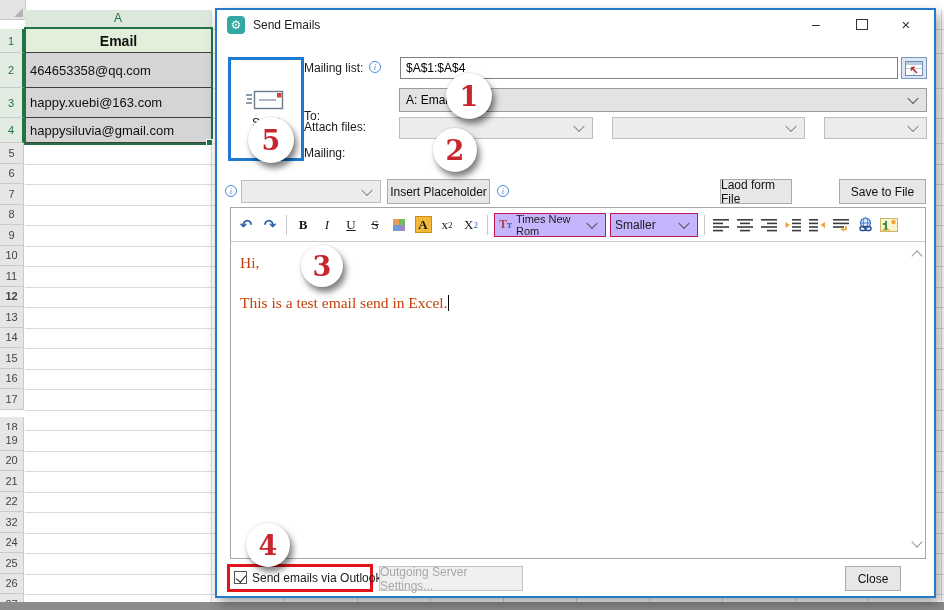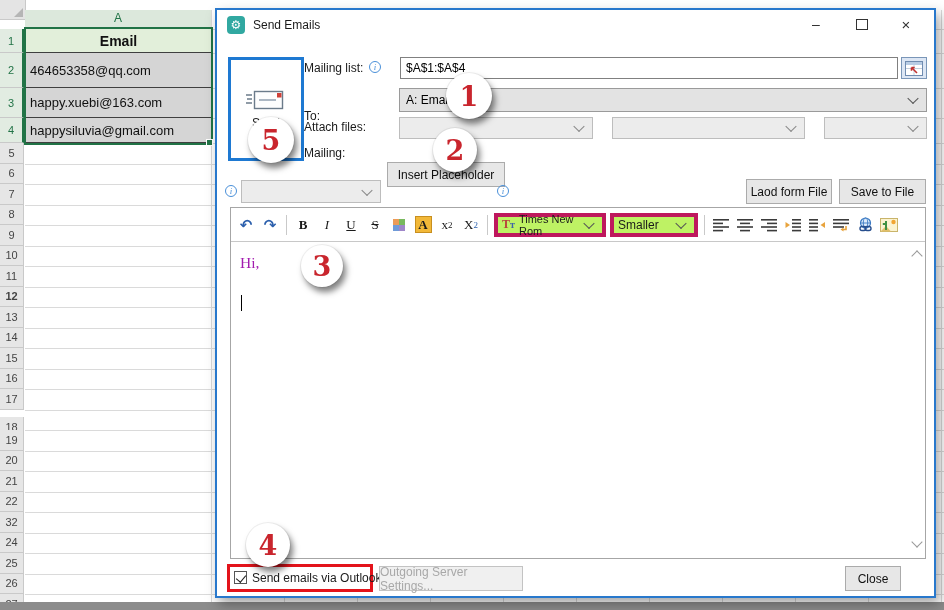--- a/index.html
+++ b/index.html
@@ -59,49 +59,49 @@
   .combo-dis{background:#ECECEC;border:1px solid #BDBDBD;}
   .combo-dis .chev{border-color:#888;}
   .at1{left:182px;top:107px;width:194px;height:22px;}
   .at2{left:395px;top:107px;width:193px;height:22px;}
   .at3{left:607px;top:107px;width:103px;height:22px;}
   .combo-subject{left:182px;top:132px;width:528px;height:24px;background:#fff;border:1px solid #808080;}
   .combo-ph{left:24px;top:170px;width:140px;height:23px;}
 
   .btn{background:#E7E7E7;border:1px solid #ABABAB;box-sizing:border-box;display:flex;align-items:center;justify-content:center;
        font-size:12px;color:#111;position:absolute;}
-  .btn-insert{left:170px;top:152px;width:118px;height:25px;}
-  .btn-load{left:529px;top:169px;width:86px;height:25px;}
+  .btn-insert{left:170px;top:169px;width:103px;height:25px;}
+  .btn-load{left:503px;top:169px;width:72px;height:25px;}
   .btn-save{left:622px;top:169px;width:87px;height:25px;}
   .btn-outgoing{left:162px;top:556px;width:144px;height:25px;color:#A8A8A8;background:#F0F0F0;border-color:#C3C3C3;}
   .btn-close{left:628px;top:556px;width:56px;height:25px;}
 
   
   .editor{left:13px;top:197px;width:696px;height:352px;border:1px solid #A6A6A6;box-sizing:border-box;background:#fff;}
   .etoolbar{position:absolute;left:0;top:0;right:0;height:33px;border-bottom:1px solid #C8C8C8;
             display:flex;align-items:center;padding:0 5px;gap:4px;}
   .tb{min-width:20px;height:22px;display:flex;align-items:center;justify-content:center;font-size:13px;}
   .tb-ud{color:#2B5FAC;font-weight:bold;font-size:15px;font-family:"DejaVu Sans",sans-serif;}
   .sep{width:1px;height:20px;background:#C9C9C9;margin:0 2px;}
   .serif{font-family:"Liberation Serif",serif;}
   .pal{display:grid;grid-template-columns:6px 6px;grid-template-rows:6px 6px;gap:0;}
   .pal i{display:block;}
   .hl{width:17px;height:17px;background:#F2B838;border:1px solid #C88F1F;box-sizing:border-box;
       font-family:"Liberation Serif",serif;font-weight:bold;font-size:13px;display:flex;align-items:center;justify-content:center;}
   .supnum{font-size:9px;vertical-align:super;}
   .subnum{font-size:9px;vertical-align:sub;color:#2B5FAC;}
-  .fcombo{position:relative;height:24px;border:4px solid #be185d;box-sizing:border-box;background:#bef264;
+  .fcombo{position:relative;height:24px;border:1px solid #be185d;box-sizing:border-box;background:#c4b5fd;
           display:flex;align-items:center;padding:0 18px 0 4px;font-size:11px;}
   .f-name{width:112px;}
   .f-size{width:88px;font-size:12px;}
   .fonticon{font-family:"Liberation Serif",serif;font-weight:bold;font-size:12px;margin-right:4px;}
   .fonticon::before{content:"T";color:#B8413C;}
   .fonticon::after{content:"т";color:#3C63A8;font-size:10px;}
   .ebody{position:absolute;left:0;top:34px;right:16px;bottom:0;padding:12px 9px;
-         font-family:"Liberation Serif","DejaVu Serif",serif;font-size:15.5px;color:#a21caf;}
+         font-family:"Liberation Serif","DejaVu Serif",serif;font-size:15.5px;color:#c2410c;}
   .eline2{margin-top:22px;}
   .caret{display:inline-block;width:1px;height:16px;background:#000;vertical-align:-3px;margin-left:1px;}
   .escroll{position:absolute;right:0;top:34px;bottom:0;width:16px;}
   .sarrow{position:absolute;left:4px;width:7px;height:7px;border-right:1.6px solid #999;border-bottom:1.6px solid #999;}
   .sup-a{top:10px;transform:rotate(-135deg);}
   .sdn-a{bottom:12px;transform:rotate(45deg);}
 
   
   .redbox{left:10px;top:554px;width:146px;height:28px;border:3px solid #E3131B;box-sizing:border-box;background:#fff;}
   .cb{position:absolute;left:4px;top:4px;width:13px;height:13px;border:1px solid #555;box-sizing:border-box;background:#fff;}
@@ -388,21 +388,21 @@
               <rect x="0.5" y="0.5" width="17" height="13" fill="#FBF3D0" stroke="#C9B46A"></rect>
               <circle cx="13.5" cy="4" r="2.2" fill="#F2A532"></circle>
               <path d="M0.5 13.5 L6 8 L11 13.5 Z" fill="#E2C06B"></path>
               <rect x="5" y="3" width="2" height="9" fill="#3F9142"></rect>
               <rect x="2.8" y="5" width="2.2" height="2" fill="#3F9142"></rect>
             </svg>
         </span>
       </div>
       <div class="ebody">
         <div>Hi,</div>
-        <div class="eline2"><span class="caret"></span></div>
+        <div class="eline2"><span>This is a test email send in Excel.</span><span class="caret"></span></div>
       </div>
       <div class="escroll">
         <span class="sarrow sup-a"></span>
         <span class="sarrow sdn-a"></span>
       </div>
     </div>
 
     <div class="abs redbox">
       <span class="cb"></span>
       <span class="cblabel">Send emails via Outlook</span>

